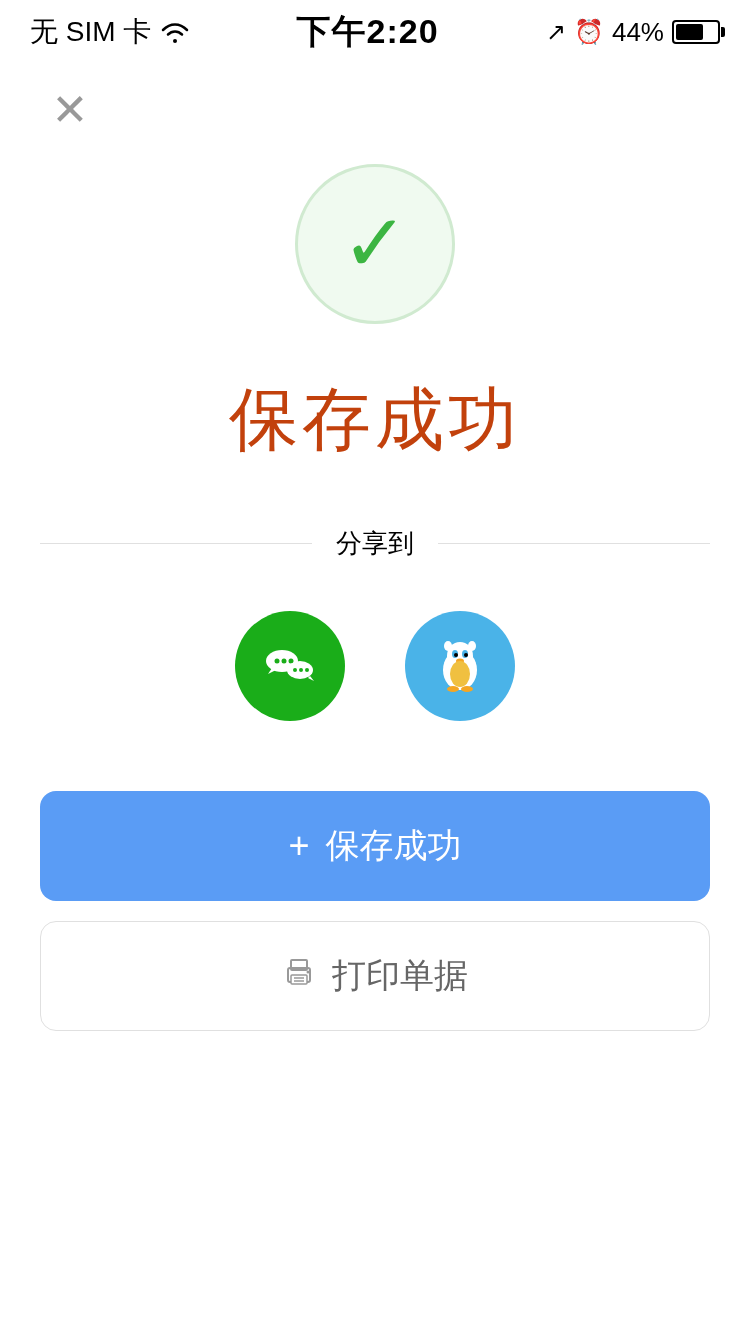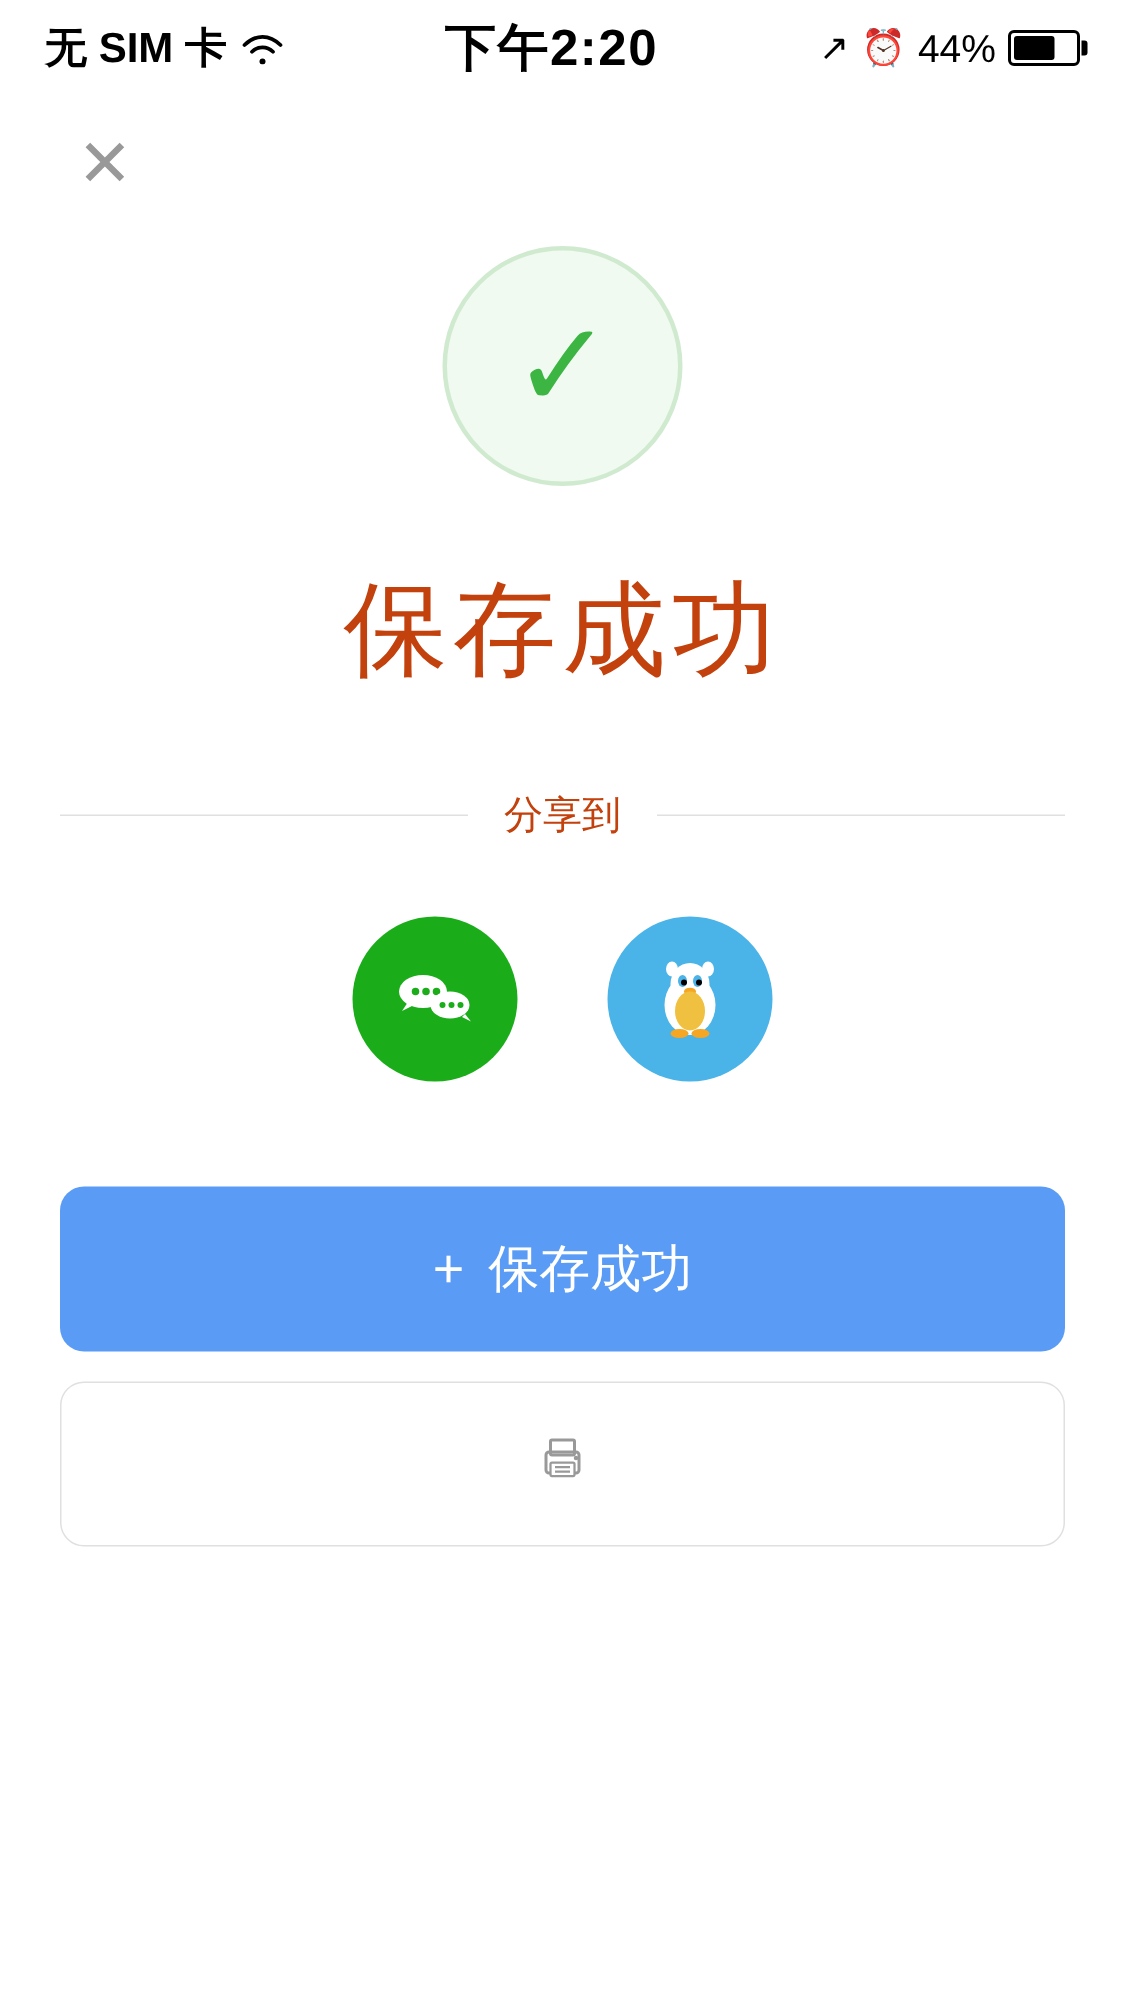--- a/index.html
+++ b/index.html
@@ -23,21 +23,21 @@
       padding: 0 30px;
       background: #ffffff;
     }
 
     .status-left {
       display: flex;
       align-items: center;
       gap: 10px;
       font-size: 28px;
       color: #000;
-      font-weight: 700;
+      font-weight: 400;
     }
 
     .wifi-icon {
       display: inline-block;
       width: 28px;
       height: 22px;
     }
 
     .status-center {
       font-size: 34px;
@@ -152,21 +152,21 @@
 
     .share-line {
       flex: 1;
       height: 1px;
       background: #e0e0e0;
     }
 
     .share-label {
       padding: 0 24px;
       font-size: 26px;
-      color: #c2410c;
+      color: #000000;
     }
 
     
     .share-icons {
       display: flex;
       gap: 60px;
       justify-content: center;
       margin-bottom: 70px;
     }
 
@@ -337,18 +337,19 @@
       <span class="btn-icon" style="font-size:32px;">
         <svg width="34" height="34" viewBox="0 0 34 34" fill="none">
           <rect x="6" y="13" width="22" height="14" rx="2" stroke="#999" stroke-width="2"></rect>
           <rect x="9" y="5" width="16" height="10" rx="1" stroke="#999" stroke-width="2"></rect>
           <rect x="9" y="20" width="16" height="9" rx="1" fill="white" stroke="#999" stroke-width="1.5"></rect>
           <line x1="12" y1="23" x2="22" y2="23" stroke="#999" stroke-width="1.5"></line>
           <line x1="12" y1="26" x2="22" y2="26" stroke="#999" stroke-width="1.5"></line>
           <circle cx="26" cy="17" r="1.5" fill="#999"></circle>
         </svg>
       </span>
+      <span>打印单据</span>
     </button>
 
 
   </div>
 
 </div>
 
 </body></html>

